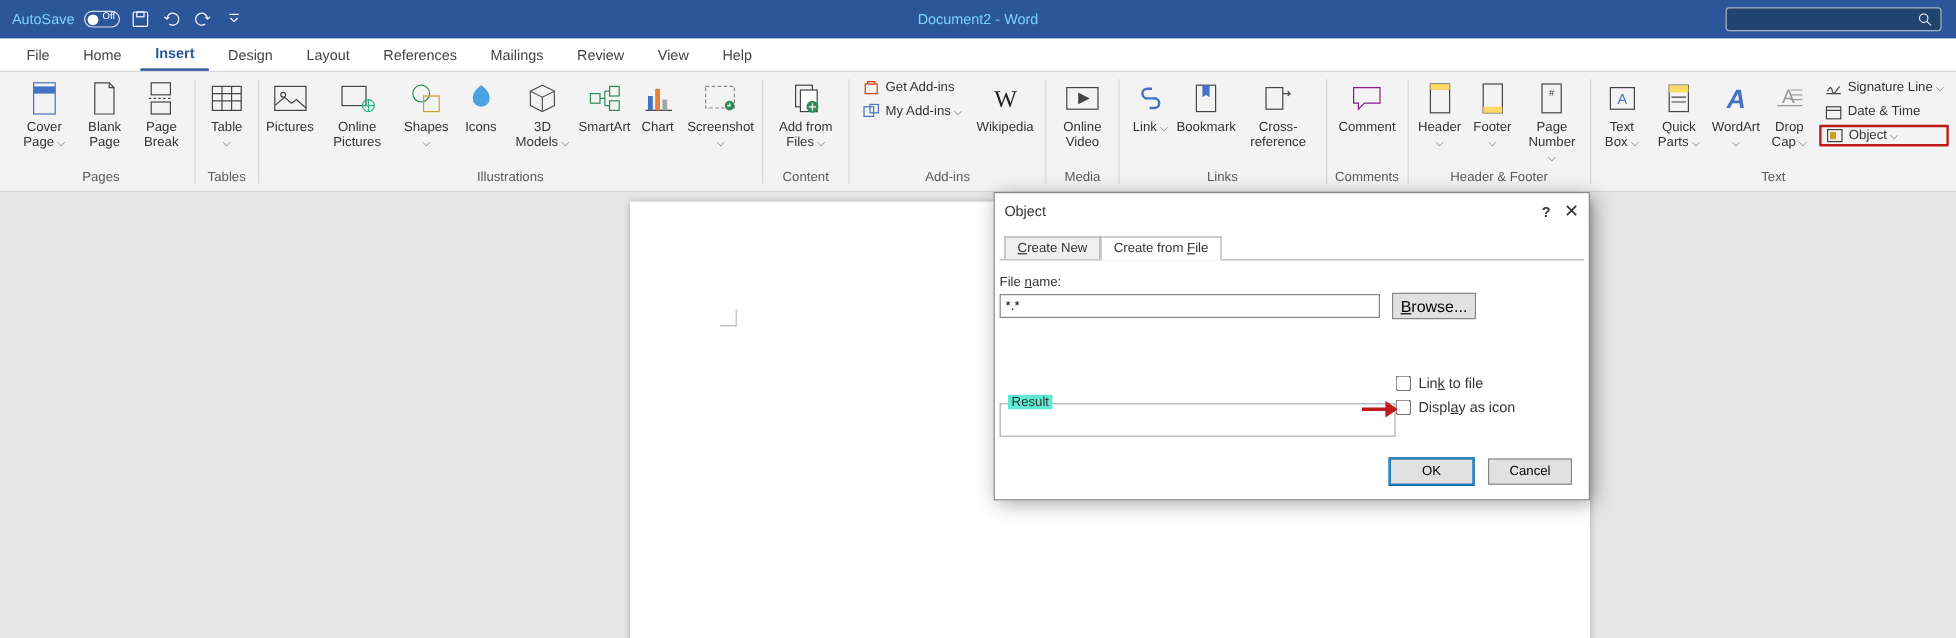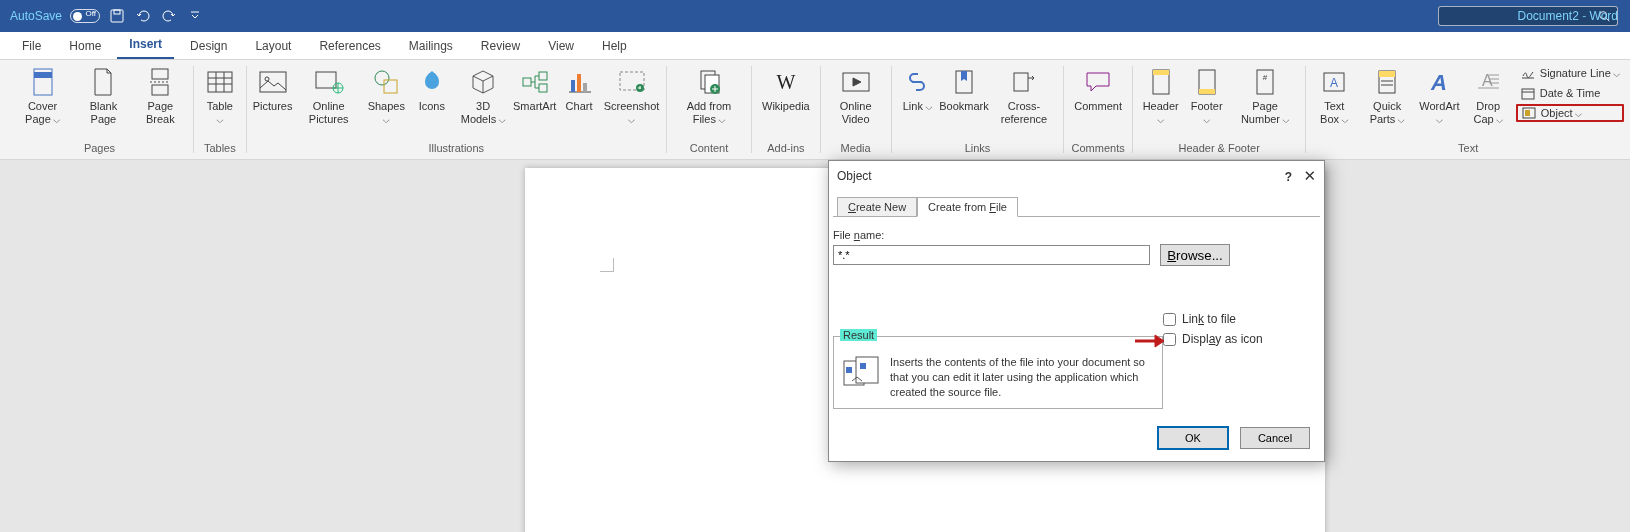--- a/index.html
+++ b/index.html
@@ -20,21 +20,21 @@
 
   
   .titlebar{height:32px;background:var(--title-blue);display:flex;align-items:center;color:#7dd3fc;font-size:12px;position:relative}
   .titlebar .left{display:flex;align-items:center;gap:8px;padding-left:10px}
   .titlebar .right{margin-left:auto;display:flex;align-items:center;gap:8px;padding-right:12px}
   .autosave-toggle{border:1px solid rgba(255,255,255,.8);border-radius:8px;height:14px;width:30px;position:relative;display:inline-block}
   .autosave-toggle::before{content:"";position:absolute;left:2px;top:1.5px;width:9px;height:9px;border-radius:50%;background:#fff}
   .autosave-toggle::after{content:"Off";position:absolute;right:3px;top:-1px;font-size:8px;color:#fff}
   .qat-icon{width:18px;height:18px;display:flex;align-items:center;justify-content:center}
   .titlebar svg{stroke:#fff;fill:none}
-  .title-center{position:absolute;left:0;right:12px;text-align:right;pointer-events:none}
+  .title-center{position:absolute;left:0;right:0;text-align:center;pointer-events:none}
   .title-dim{opacity:.85}
   .title-search{width:180px;height:20px;border:1px solid rgba(255,255,255,.6);border-radius:3px;background:var(--title-blue-dark);display:flex;align-items:center;justify-content:flex-end;padding-right:6px}
 
   
   .tabs{height:28px;background:#fff;border-bottom:1px solid var(--ribbon-border);display:flex;align-items:flex-end;padding-left:10px;gap:4px}
   .tab{padding:6px 12px;color:#444;cursor:default}
   .tab.active{color:var(--title-blue);border-bottom:2px solid var(--title-blue);font-weight:600}
 
   
   .ribbon{height:100px;background:#f3f3f3;border-bottom:1px solid var(--ribbon-border);display:flex;align-items:stretch;padding-left:6px;overflow:hidden}
@@ -295,20 +295,40 @@
           </div>
         <span class="drop">Add from Files</span>
       </div>
     </div>
     <div class="group-label">Content</div>
   </div>
   <div class="sep"></div>
 
   <div class="group">
     <div class="group-items">
+      <div class="small-stack">
+        <div class="small-btn">
+          <span class="ic">
+              <svg width="14" height="14" viewBox="0 0 14 14" fill="none" stroke="#d83b01">
+                <rect x="2" y="4" width="10" height="8"></rect>
+                <path d="M4 4V2h6v2"></path>
+              </svg>
+            </span>
+          <span>Get Add-ins</span>
+        </div>
+        <div class="small-btn">
+          <span class="ic">
+              <svg width="14" height="14" viewBox="0 0 14 14" fill="none" stroke="#4472c4">
+                <rect x="1" y="3" width="8" height="8"></rect>
+                <rect x="6" y="1" width="7" height="7"></rect>
+              </svg>
+            </span>
+          <span class="drop">My Add-ins</span>
+        </div>
+      </div>
       <div class="big-btn">
         <div class="ic">
             <svg width="28" height="22" viewBox="0 0 28 22">
               <text x="14" y="18" text-anchor="middle" font-family="Georgia,serif" font-size="20" fill="#222">W</text>
             </svg>
           </div>
         <span>Wikipedia</span>
       </div>
     </div>
     <div class="group-label">Add-ins</div>
@@ -522,32 +542,20 @@
     </div>
     <div class="file-row">
       <input class="file-input" value="*.*" style="">
       <button class="browse">
         <span class="u">B</span>rowse...
       </button>
     </div>
 
     <div class="result-box">
       <div class="result-legend">Result</div>
-      <div class="result-inner">
-        <span>
-          <svg width="40" height="34" viewBox="0 0 40 34" fill="none" stroke="#555">
-            <rect x="2" y="6" width="20" height="24" fill="#fff"></rect>
-            <rect x="4" y="12" width="6" height="6" fill="#4472c4" stroke="none"></rect>
-            <rect x="14" y="2" width="22" height="26" fill="#fff"></rect>
-            <rect x="18" y="8" width="6" height="6" fill="#4472c4" stroke="none"></rect>
-            <path d="M10 26l5-4 5 4"></path>
-          </svg>
-        </span>
-        <div class="result-text">Inserts the contents of the file into your document so that you can edit it later using the application which created the source file.</div>
-      </div>
     </div>
   </div>
 
   <div class="dlg-footer">
     <button class="dlg-btn primary">OK</button>
     <button class="dlg-btn">Cancel</button>
   </div>
 </div>
 
 <div class="chk-col">

